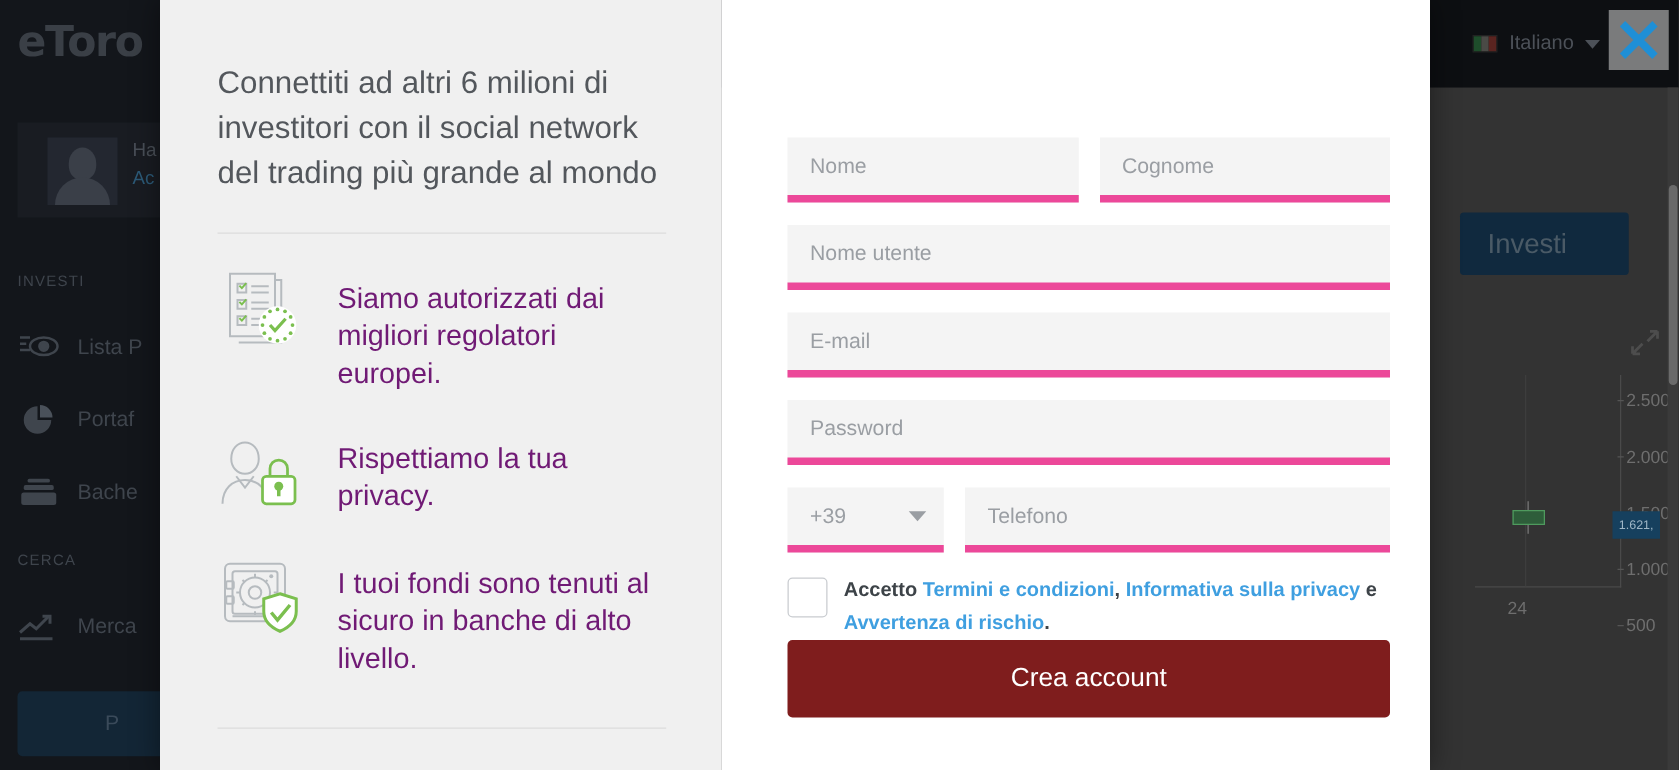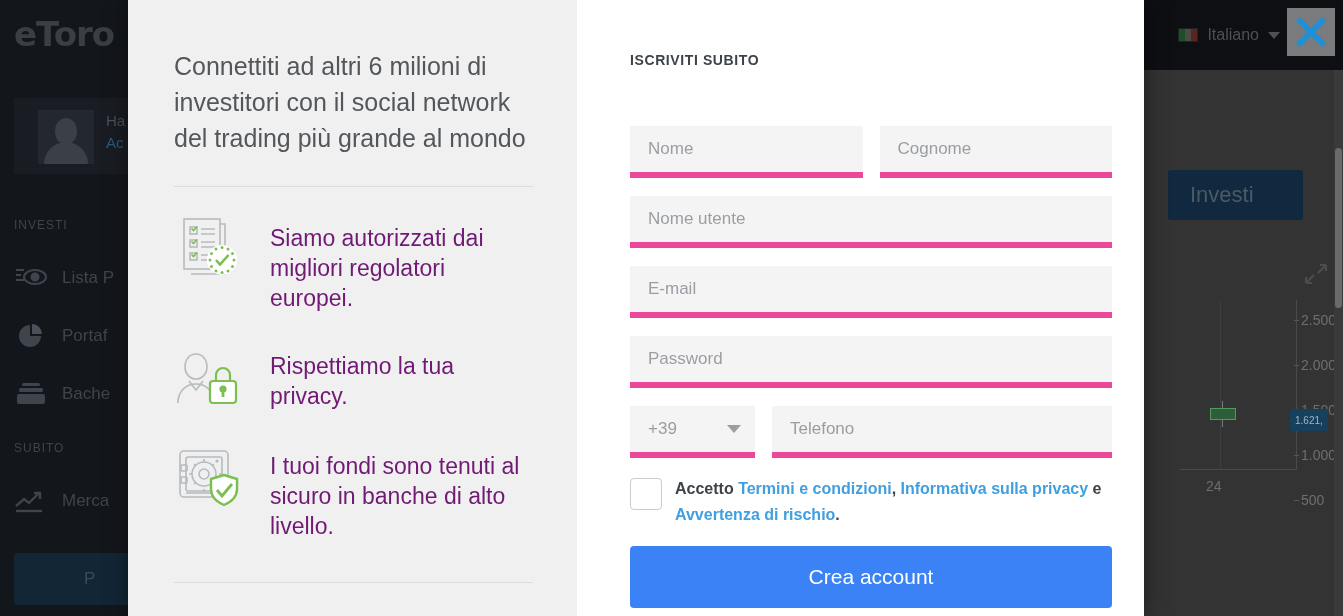--- a/index.html
+++ b/index.html
@@ -181,21 +181,21 @@
 
   .terms { display: flex; align-items: flex-start; gap: 13px; margin-top: 16px; font-weight: bold; }
   .checkbox {
     width: 32px; height: 32px; flex: 0 0 32px; border: 1px solid #c9ccd0;
     border-radius: 4px; background: #fff; margin-top: 2px;
   }
   .terms-text { font-size: 16px; line-height: 26px; color: #3d4348; max-width: 432px; }
   .terms-text a { color: #3f9fe0; text-decoration: none; }
 
   .cta {
-    margin-top: 18px; height: 62px; width: 482px; background: #3b82f6;
+    height: 62px; width: 482px; background: #7f1d1d;
     border: none; border-radius: 4px; color: #fff; font-size: 21px;
     font-family: "Liberation Sans", sans-serif; cursor: pointer;
     display: flex; align-items: center; justify-content: center;
   }
 
   .close-x {
     position: absolute; right: 8px; top: 8px; width: 48px; height: 48px;
     background: rgba(190,190,190,.62); display: flex; align-items: center;
     justify-content: center; cursor: pointer;
   }
@@ -256,21 +256,21 @@
               <g fill="#3f454d">
                 <rect x="8" y="2" width="18" height="3" rx="1.5"></rect>
                 <rect x="5" y="7" width="24" height="4" rx="1.5"></rect>
                 <rect x="3" y="13" width="28" height="10" rx="2"></rect>
               </g>
             </svg>
         </span>
         <span class="nav-label">Bache</span>
       </div>
 
-      <div class="nav-section" style="top:441px">SUBITO</div>
+      <div class="nav-section" style="top:441px">CERCA</div>
 
       <div class="nav-item" style="top:479px">
         <span class="nav-icon">
           <svg width="34" height="26" viewBox="0 0 34 26">
               <g fill="none" stroke="#3f454d" stroke-width="2.4">
                 <path d="M2 18l8-7 5 4 10-10"></path>
                 <path d="M20 5h6v6"></path>
                 <path d="M2 23h26"></path>
               </g>
             </svg>
@@ -405,21 +405,20 @@
             </svg>
           </span>
           <span class="feature-text">I tuoi fondi sono tenuti al sicuro in banche di alto livello.</span>
         </div>
 
       </div>
       <div class="divider-bottom"></div>
     </div>
 
     <div class="modal-right">
-      <div class="form-head">ISCRIVITI SUBITO</div>
 
       <div class="form">
         <div class="row">
           <div class="field half">Nome</div>
           <div class="field half">Cognome</div>
         </div>
         <div class="row">
           <div class="field">Nome utente</div>
         </div>
         <div class="row">

